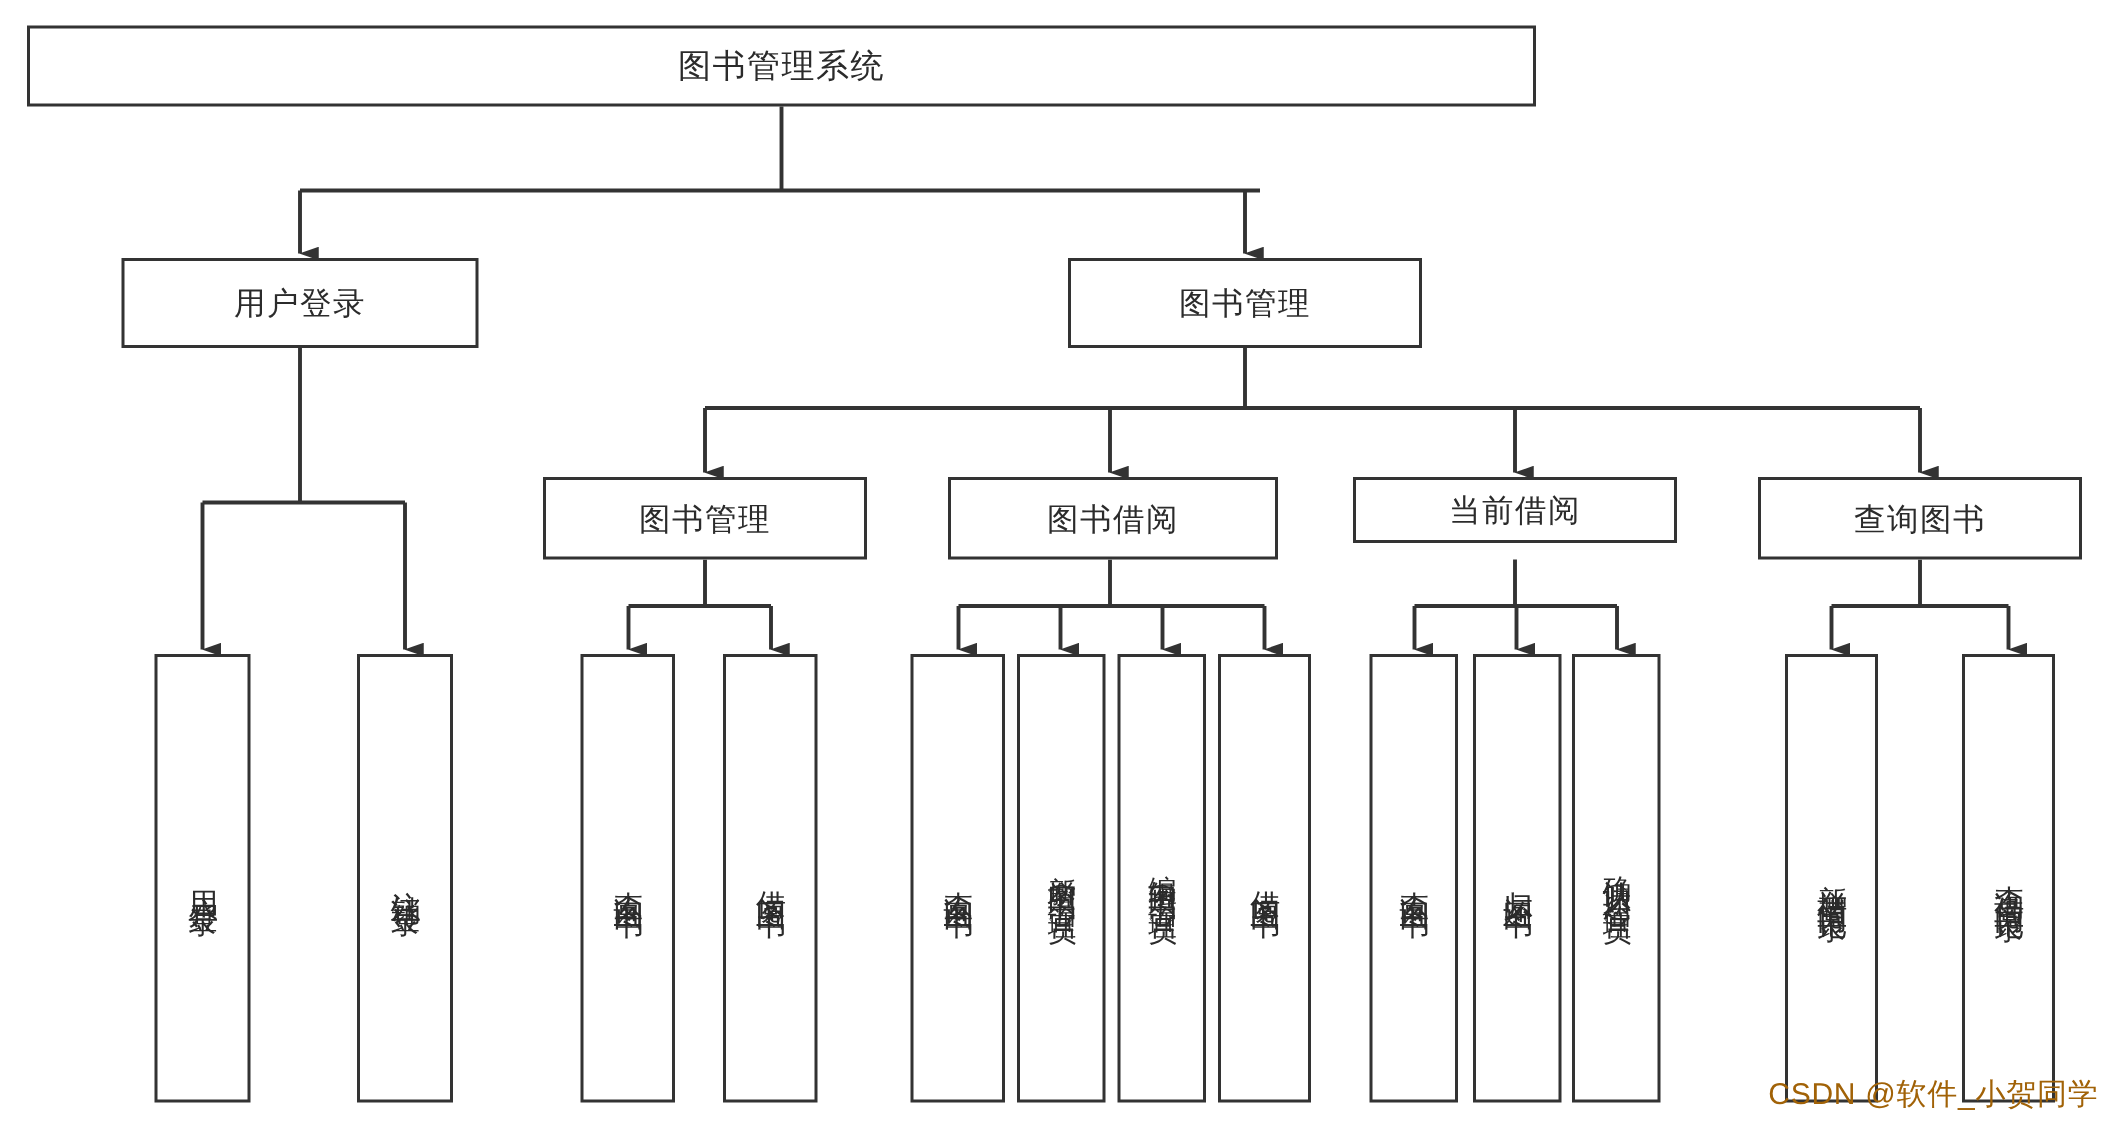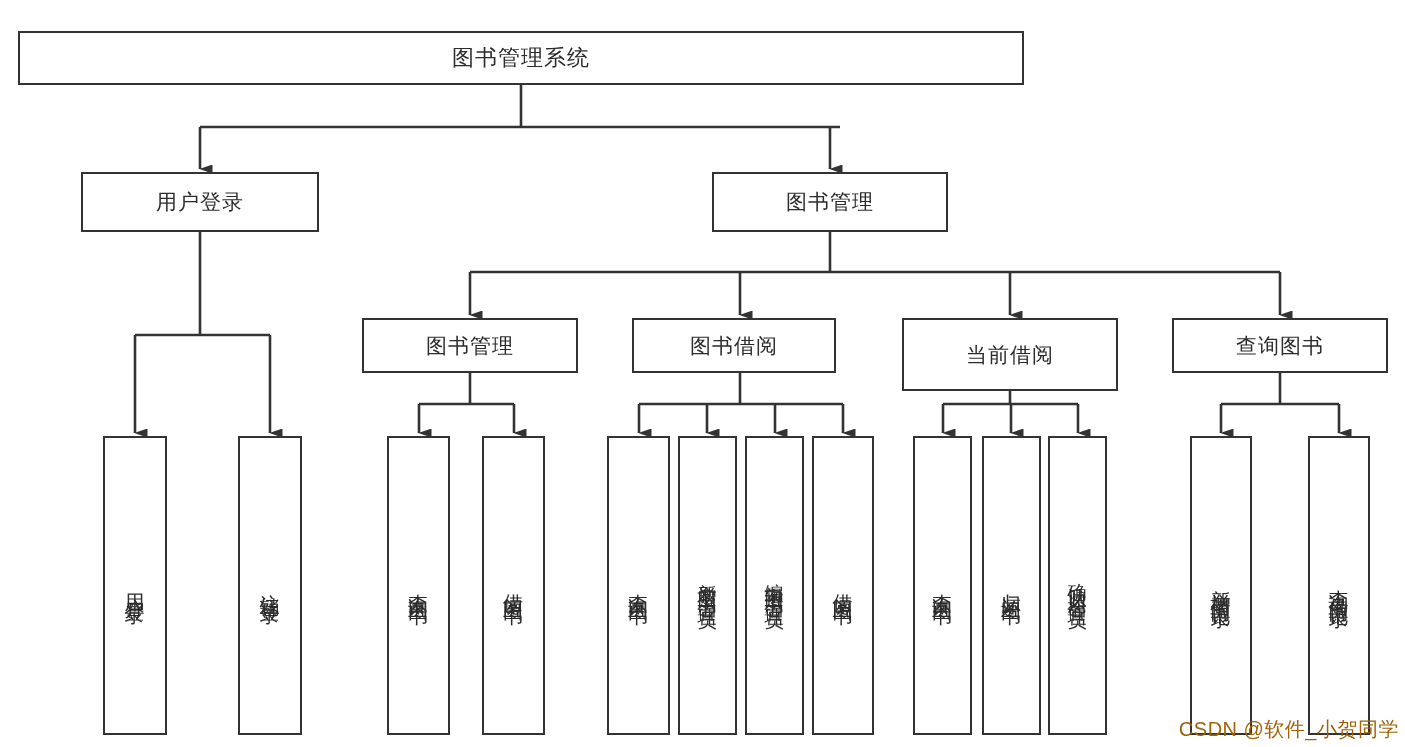--- a/index.html
+++ b/index.html
@@ -91,40 +91,40 @@
       <path d="M1011,404 L1011,433" marker-end="url(#arrow)"></path>
       <path d="M1078,404 L1078,433" marker-end="url(#arrow)"></path>
 
       <path d="M1280,373 L1280,404"></path>
       <path d="M1221,404 L1339,404"></path>
       <path d="M1221,404 L1221,433" marker-end="url(#arrow)"></path>
       <path d="M1339,404 L1339,433" marker-end="url(#arrow)"></path>
     </g>
   </svg>
 
-  <div class="node h root" id="node-root" style="left: 18px; top: 31px; width: 1006px; height: 54px;">
+  <div class="node h root" id="node-root" style="left: 18px; top: 17px; width: 1006px; height: 54px;">
     <span>图书管理系统</span>
   </div>
 
   <div id="nodes-level2">
       <div class="node h" style="left: 81px; top: 172px; width: 238px; height: 60px;">
         <span>用户登录</span>
       </div>
       <div class="node h" style="left: 712px; top: 172px; width: 236px; height: 60px;">
         <span>图书管理</span>
       </div>
     </div>
   <div id="nodes-level3">
       <div class="node h" style="left: 362px; top: 318px; width: 216px; height: 55px;">
         <span>图书管理</span>
       </div>
-      <div class="node h" style="left: 632px; top: 318px; width: 204px; height: 55px;">
+      <div class="node h" style="left: 632px; top: 318px; width: 220px; height: 55px;">
         <span>图书借阅</span>
       </div>
-      <div class="node h" style="left: 902px; top: 318px; width: 216px; height: 73px;">
+      <div class="node h" style="left: 902px; top: 318px; width: 216px; height: 44px;">
         <span>当前借阅</span>
       </div>
       <div class="node h" style="left: 1172px; top: 318px; width: 216px; height: 55px;">
         <span>查询图书</span>
       </div>
     </div>
   <div id="nodes-leaves">
       <div class="node v" style="left: 103px; top: 436px; width: 64px; height: 299px;">
         <span class="vtext">用户登录</span>
       </div>

